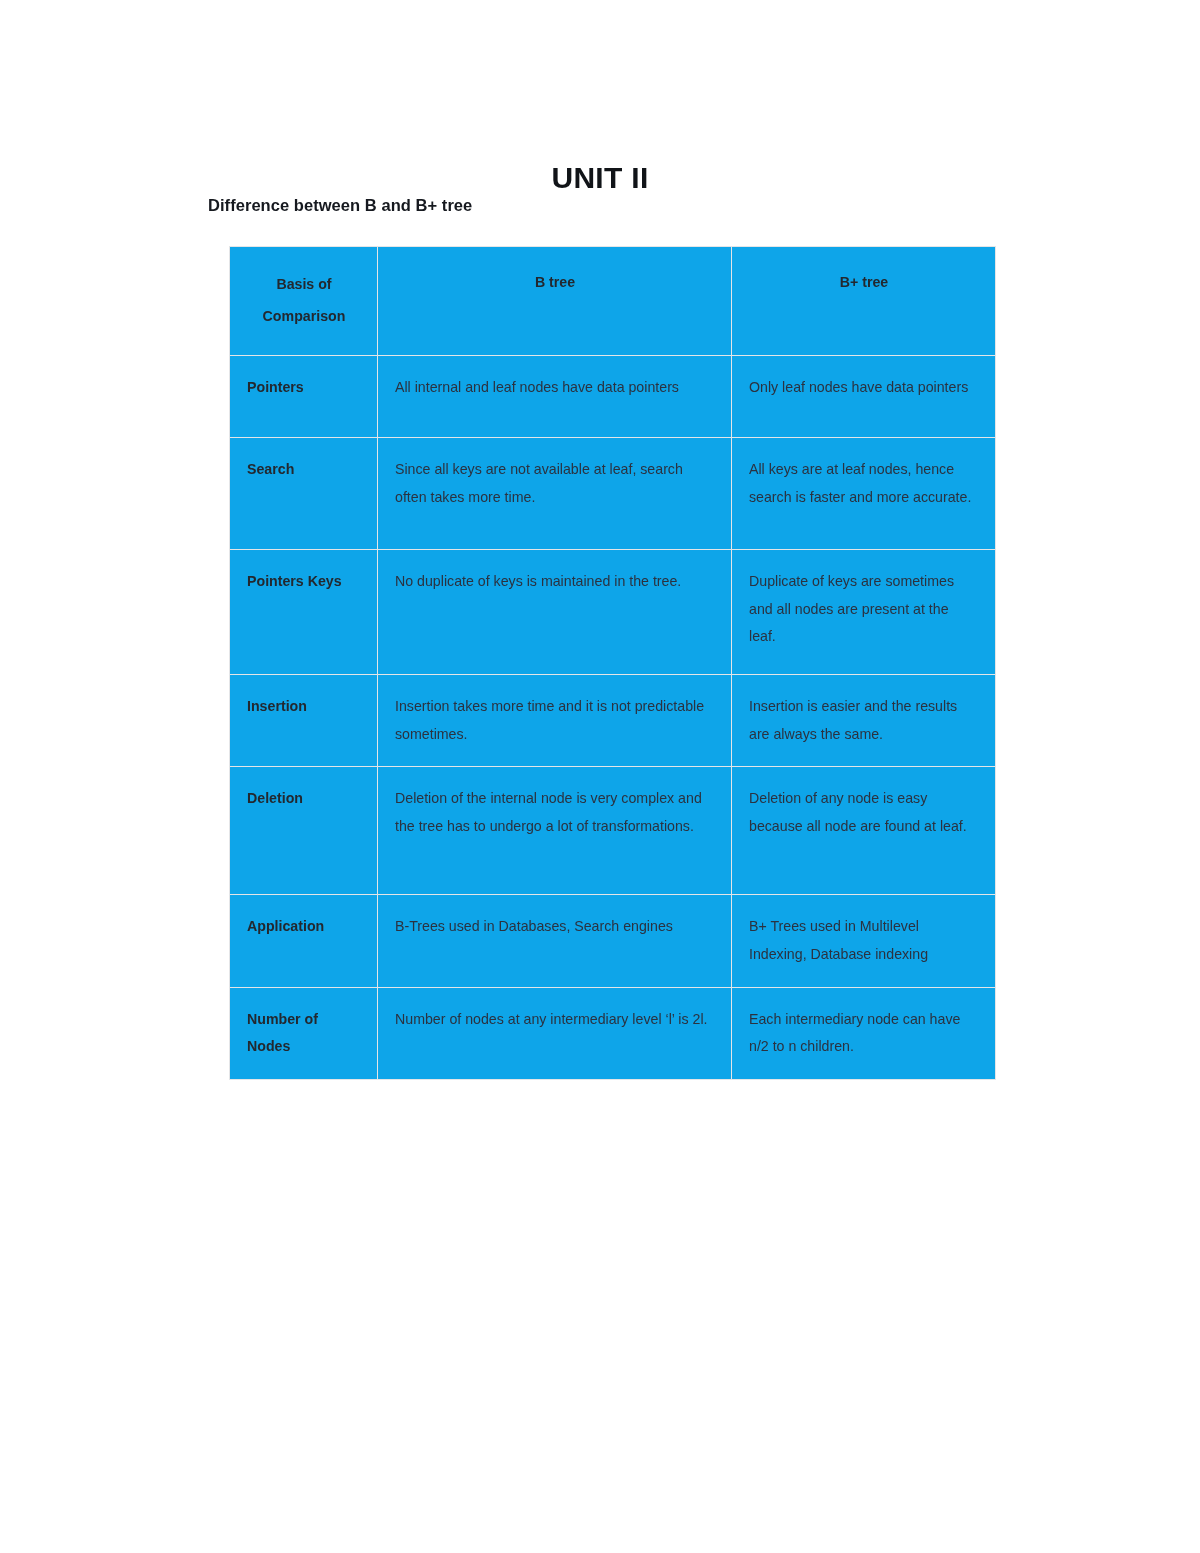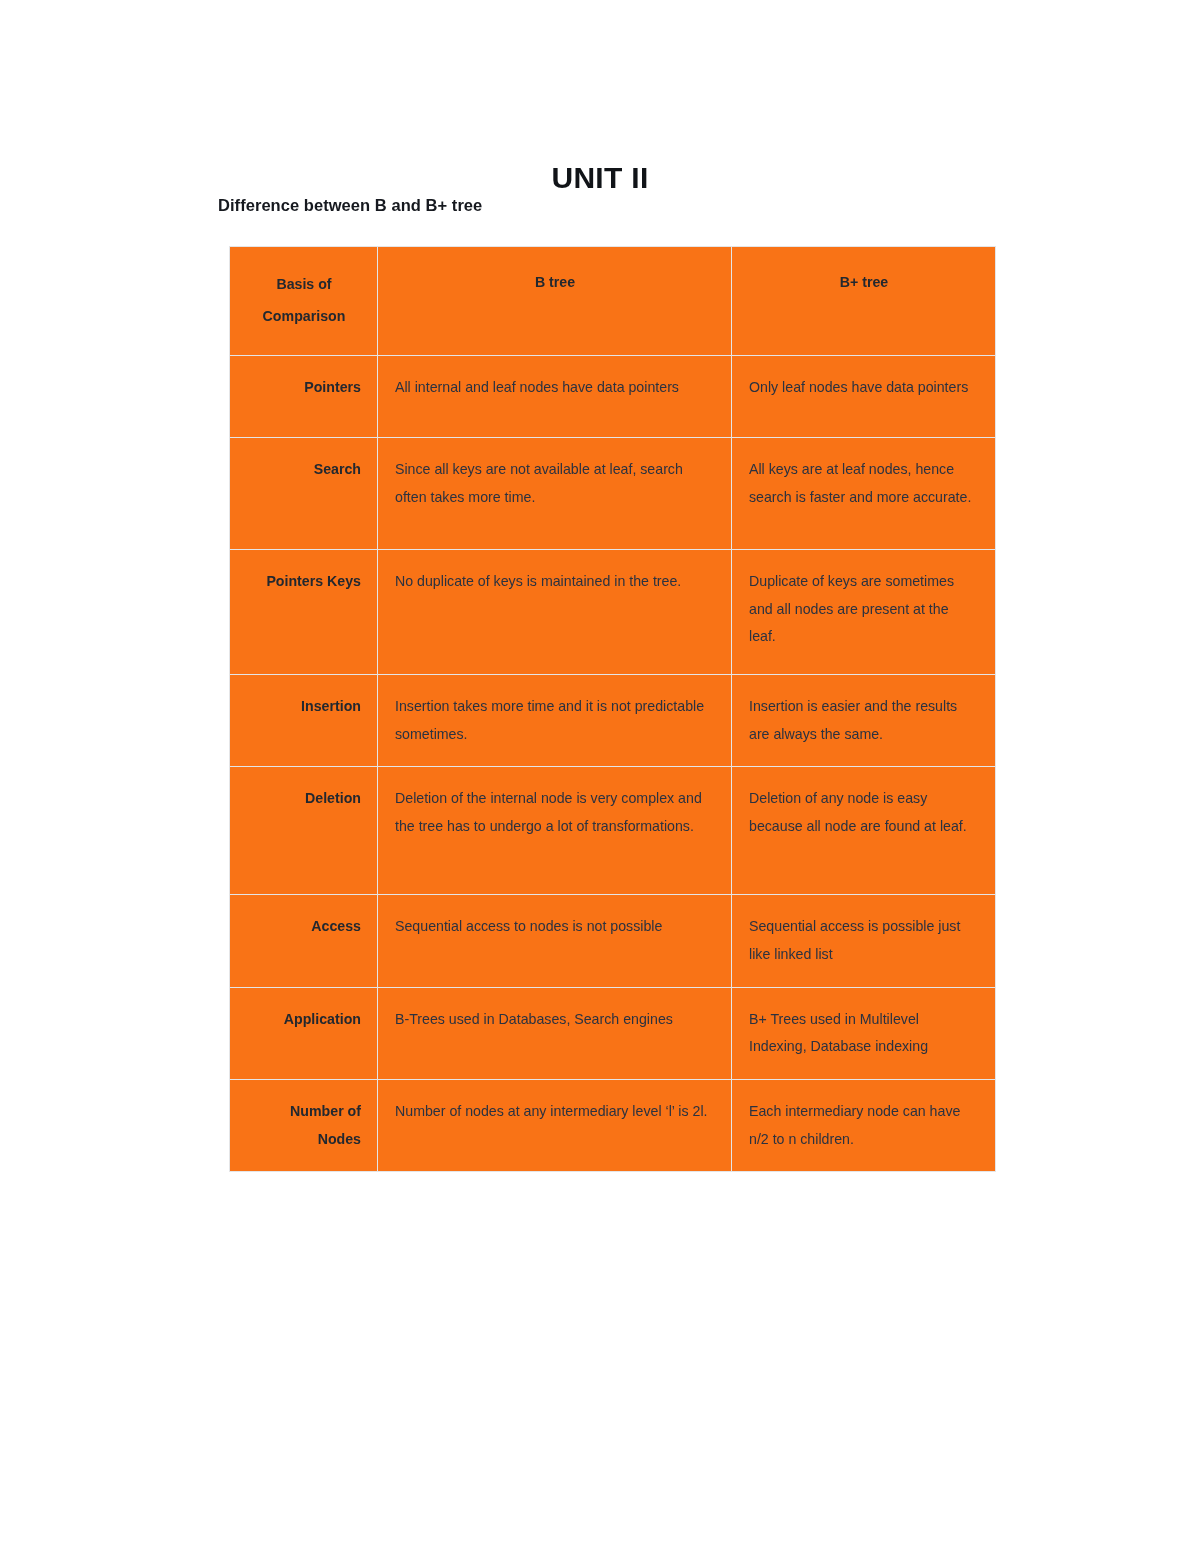--- a/index.html
+++ b/index.html
@@ -35,21 +35,21 @@
     font-size: 30px;
     font-weight: 700;
     letter-spacing: 0.3px;
     color: #111418;
     line-height: 1.2;
   }
 
   .doc-subtitle {
     position: absolute;
     top: 195px;
-    left: 218px;
+    left: 208px;
     font-size: 16.5px;
     font-weight: 700;
     color: #16191f;
     letter-spacing: 0.05px;
     line-height: 1.3;
   }
 
   
   .table-wrap {
     position: absolute;
@@ -71,40 +71,40 @@
 
   table.cmp th,
   table.cmp td {
     border: 1px solid #e4e5e7;
     vertical-align: top;
     padding: 18px 16px 18px 17px;
     font-size: 14.2px;
     line-height: 1.95;
     font-weight: 400;
     color: #2b3240;
-    background: #f97316;
+    background: #0ea5e9;
   }
 
   table.cmp thead th {
     text-align: center;
     font-weight: 700;
     font-size: 14.2px;
     padding-top: 22px;
     padding-bottom: 22px;
     color: #23282f;
     height: 82px;
     box-sizing: border-box;
   }
 
   table.cmp thead th.basis-head {
     line-height: 2.25;
   }
 
   table.cmp tbody th.rowhead {
-    text-align: right;
+    text-align: left;
     font-weight: 700;
     color: #23282f;
     font-size: 14.2px;
     line-height: 1.95;
   }
 
   
   tr.no-bottom-rule > th,
   tr.no-bottom-rule > td {
     border-bottom: 0;
@@ -175,25 +175,20 @@
           <td>Insertion is easier and the results are always the same.</td>
         </tr>
 
         <tr class="r-deletion">
           <th class="rowhead">Deletion</th>
           <td>Deletion of the internal node is very complex and the tree has to undergo a lot of transformations.</td>
           <td>Deletion of any node is easy because all node are found at leaf.</td>
         </tr>
 
 
-        <tr class="r-access">
-          <th class="rowhead">Access</th>
-          <td>Sequential access to nodes is not possible</td>
-          <td>Sequential access is possible just like linked list</td>
-        </tr>
 
 
         <tr class="r-app no-top-rule">
           <th class="rowhead">Application</th>
           <td>B-Trees used in Databases, Search engines</td>
           <td>B+ Trees used in Multilevel Indexing, Database indexing</td>
         </tr>
 
         <tr class="r-numnodes">
           <th class="rowhead">Number of Nodes</th>

